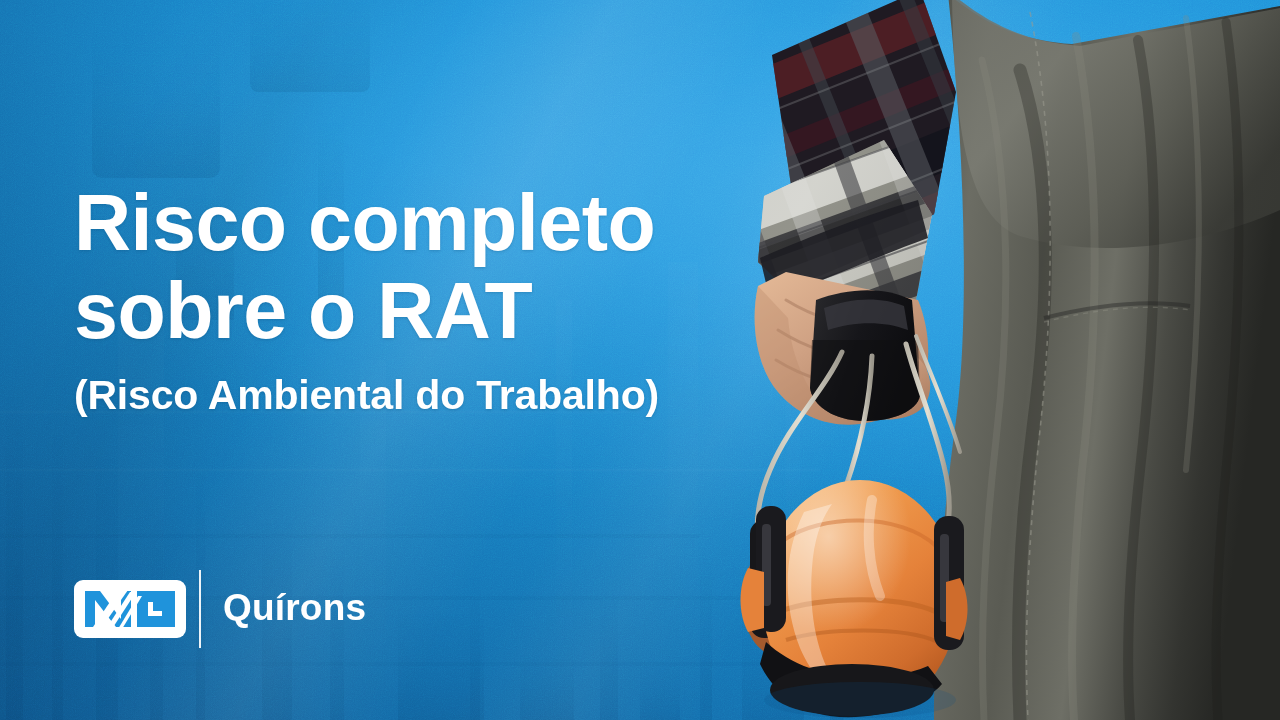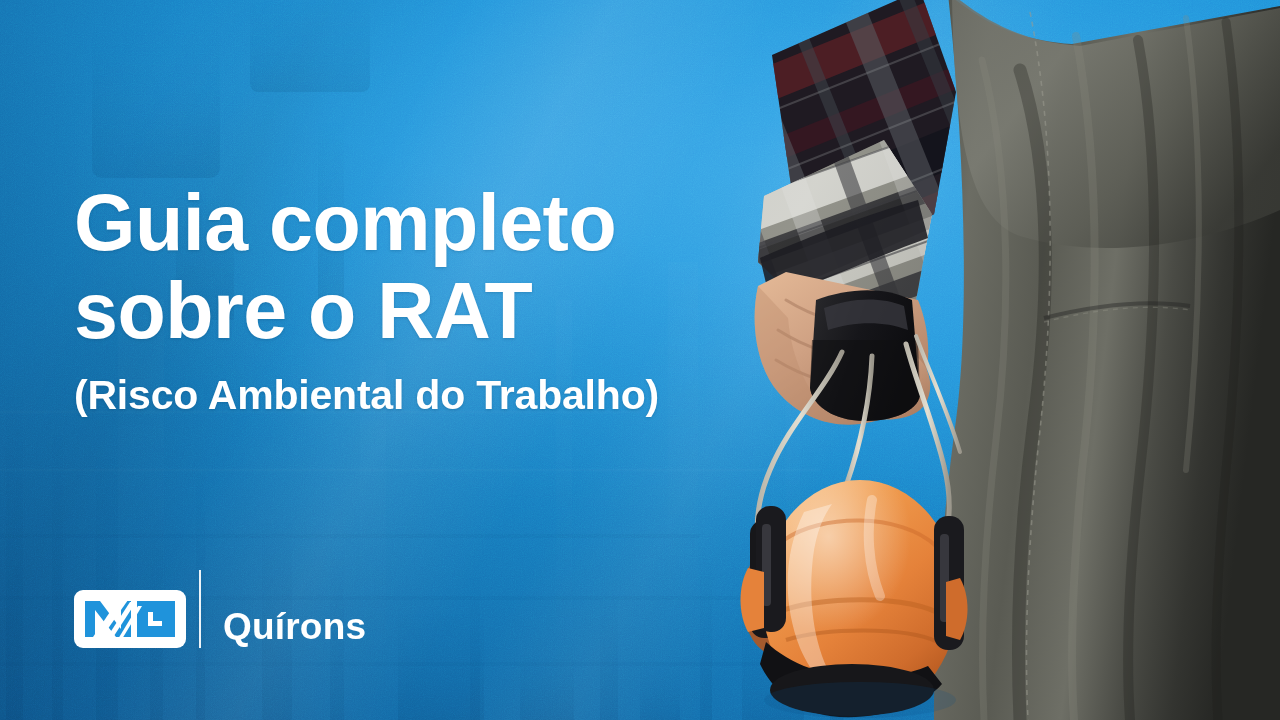--- a/index.html
+++ b/index.html
@@ -59,21 +59,21 @@
     font-size:41px;
     line-height:50px;
     font-weight:700;
     letter-spacing:-0.2px;
     text-shadow:0 1px 3px rgba(4,48,86,.22);
   }
 
   
   .logo-lockup{
     position:absolute;left:74px;top:570px;
-    display:flex;align-items:flex-end;height:78px;
+    display:flex;align-items:center;height:78px;
   }
   .logo-mark{width:112px;height:58px;display:block;}
   .logo-divider{
     width:2px;height:78px;
     background:rgba(255,255,255,.92);
     margin:0 22px 0 13px;
   }
   .logo-word{
     color:#ffffff;
     font-size:37px;
@@ -346,21 +346,21 @@
         <rect x="220" y="534" width="9" height="88" rx="4" fill="#44444a" opacity="0.7"></rect>
 
         <path d="M28 568 C18 586 18 614 28 632 L44 628 L44 572 Z" fill="#e5823a"></path>
         <path d="M240 578 C250 596 250 622 240 640 L226 636 L226 582 Z" fill="#cf6c2c"></path>
 
         <ellipse cx="140" cy="700" rx="96" ry="18" fill="#0a4f85" opacity="0.18"></ellipse>
       </g>
     </svg>
   </div>
 
-  <h1 class="headline">Guia completo
+  <h1 class="headline">Risco completo
 sobre o RAT</h1>
   <h2 class="subhead">(Risco Ambiental do Trabalho)</h2>
 
   <div class="logo-lockup">
     <span class="logo-mark">
       <svg width="112" height="58" viewBox="0 0 112 58">
 
         <path d="M9 0 H103 A9 9 0 0 1 112 9 V49 A9 9 0 0 1 103 58 H9 A9 9 0 0 1 0 49 V9 A9 9 0 0 1 9 0 Z" fill="#ffffff"></path>
 
         <path d="M11 11 H26 L47 39 V11 H57 V47 H42 L21 20 V47 H11 Z" fill="#1f93db"></path>

